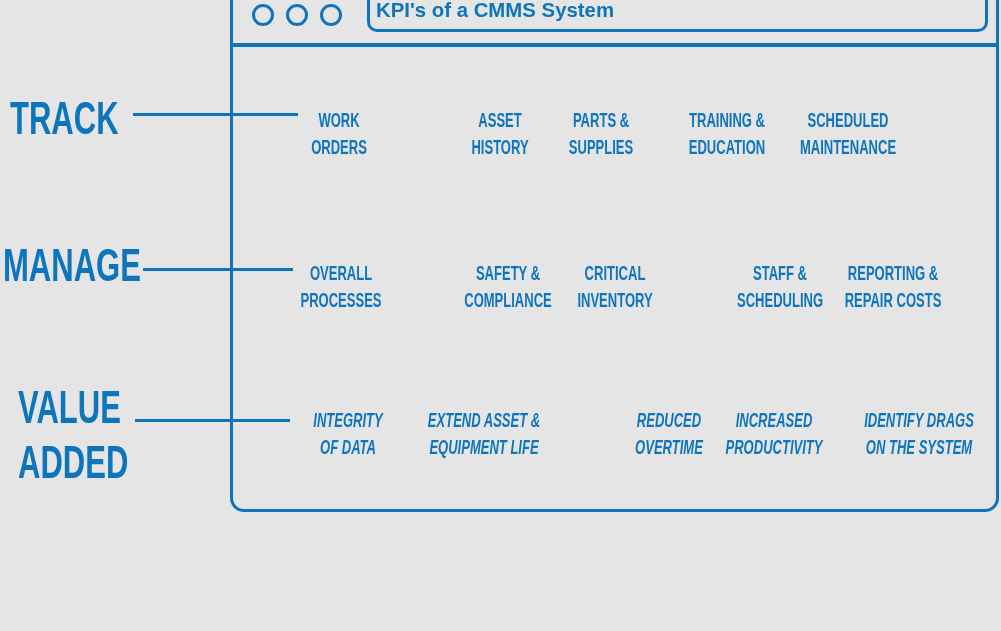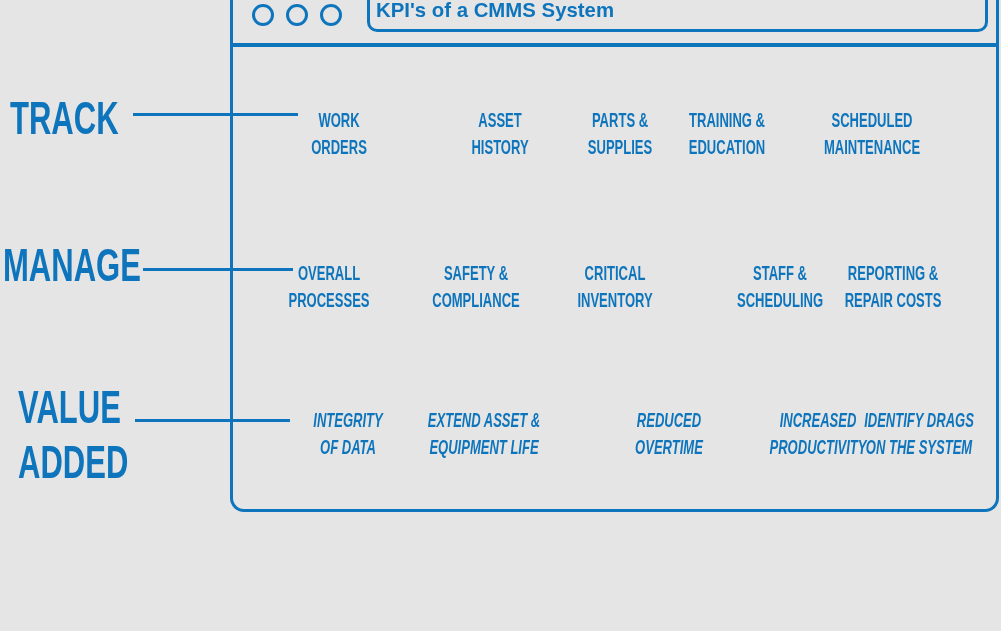--- a/index.html
+++ b/index.html
@@ -126,52 +126,52 @@
           <span>WORK</span>
           <span>ORDERS</span>
         </span>
     </div>
     <div class="kpi-item" style="left:500px">
       <span class="inner">
           <span>ASSET</span>
           <span>HISTORY</span>
         </span>
     </div>
-    <div class="kpi-item" style="left:620px">
+    <div class="kpi-item" style="left:601px">
       <span class="inner">
           <span>PARTS &amp;</span>
           <span>SUPPLIES</span>
         </span>
     </div>
     <div class="kpi-item" style="left:727px">
       <span class="inner">
           <span>TRAINING &amp;</span>
           <span>EDUCATION</span>
         </span>
     </div>
-    <div class="kpi-item" style="left:872px">
+    <div class="kpi-item" style="left:848px">
       <span class="inner">
           <span>SCHEDULED</span>
           <span>MAINTENANCE</span>
         </span>
     </div>
   </div>
 
   <div class="row-label label-manage">
     <span>MANAGE</span>
   </div>
   <div class="connector line-manage"></div>
   <div class="row2">
-    <div class="kpi-item" style="left:329px">
+    <div class="kpi-item" style="left:341px">
       <span class="inner">
           <span>OVERALL</span>
           <span>PROCESSES</span>
         </span>
     </div>
-    <div class="kpi-item" style="left:476px">
+    <div class="kpi-item" style="left:508px">
       <span class="inner">
           <span>SAFETY &amp;</span>
           <span>COMPLIANCE</span>
         </span>
     </div>
     <div class="kpi-item" style="left:615px">
       <span class="inner">
           <span>CRITICAL</span>
           <span>INVENTORY</span>
         </span>
@@ -207,21 +207,21 @@
           <span>EXTEND ASSET &amp;</span>
           <span>EQUIPMENT LIFE</span>
         </span>
     </div>
     <div class="kpi-item" style="left:669px">
       <span class="inner">
           <span>REDUCED</span>
           <span>OVERTIME</span>
         </span>
     </div>
-    <div class="kpi-item" style="left:818px">
+    <div class="kpi-item" style="left:774px">
       <span class="inner">
           <span>INCREASED</span>
           <span>PRODUCTIVITY</span>
         </span>
     </div>
     <div class="kpi-item" style="left:919px">
       <span class="inner">
           <span>IDENTIFY DRAGS</span>
           <span>ON THE SYSTEM</span>
         </span>

